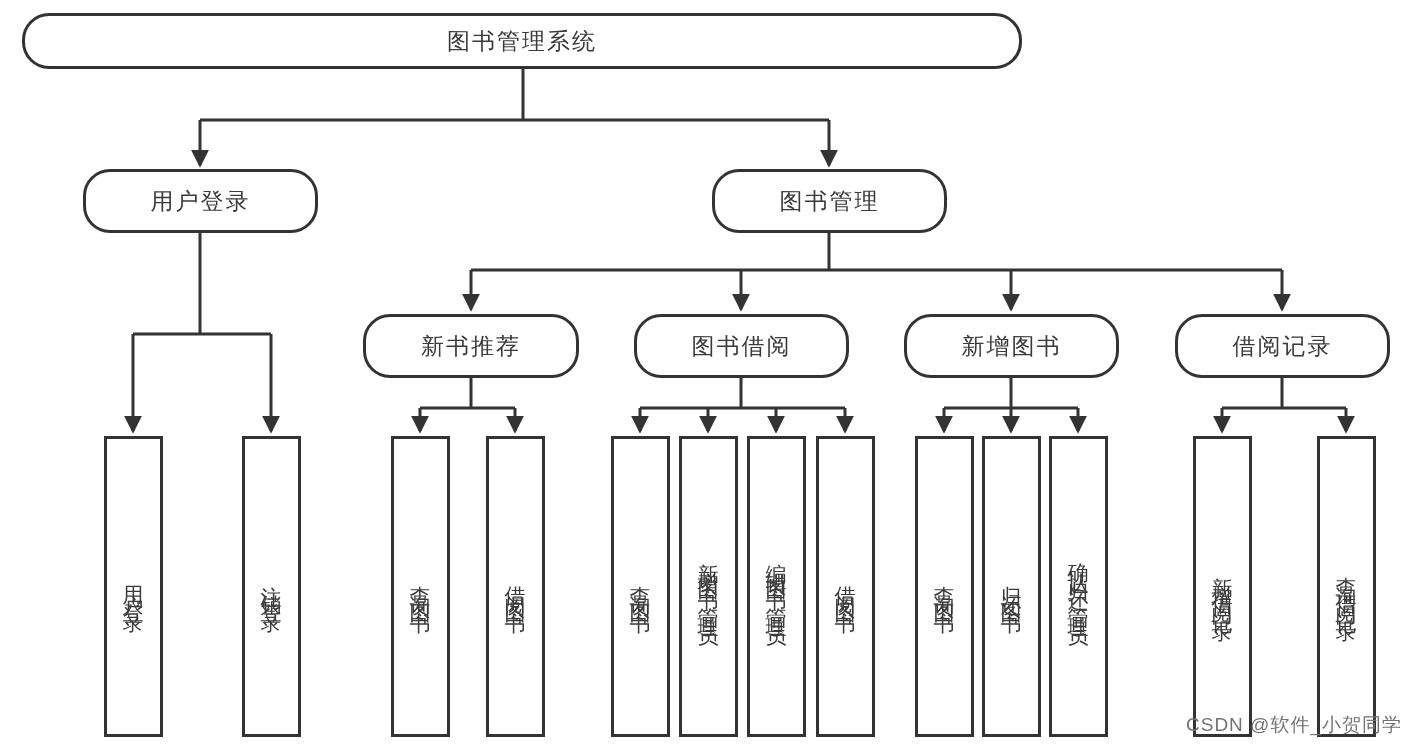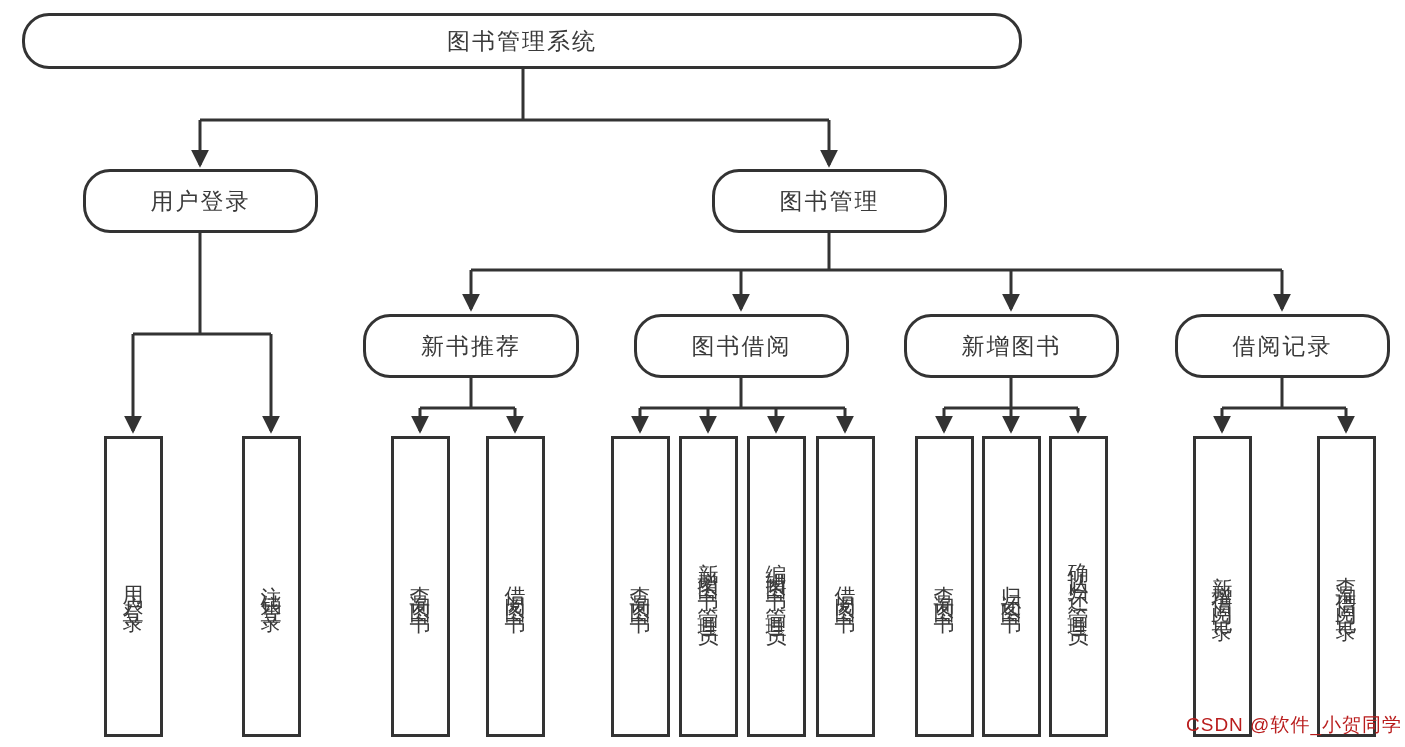--- a/index.html
+++ b/index.html
@@ -29,21 +29,21 @@
   .leaf span {
     writing-mode:vertical-lr;
     text-orientation:mixed;
     font-size:21px;
     letter-spacing:9px;
     line-height:1;
   }
   #watermark {
     position:absolute;
     left:1186px; top:712px;
-    color:#b91c1c;
+    color:#737373;
     font-size:19px;
     letter-spacing:1px;
     white-space:nowrap;
     z-index:5;
   }
 </style>
 </head>
 <body>
 
 <div id="canvas">

